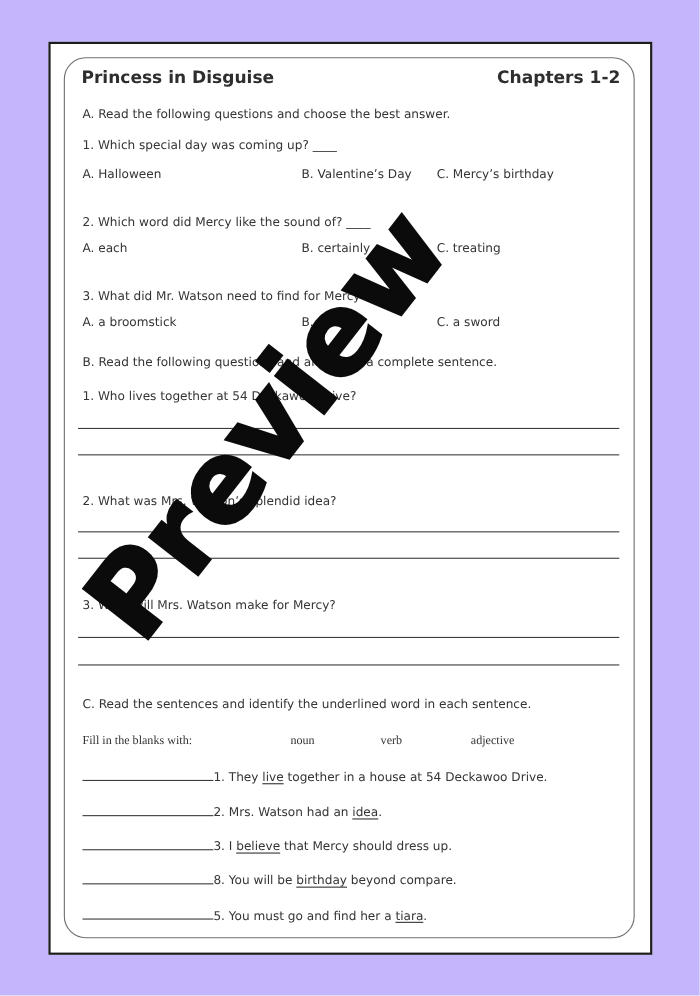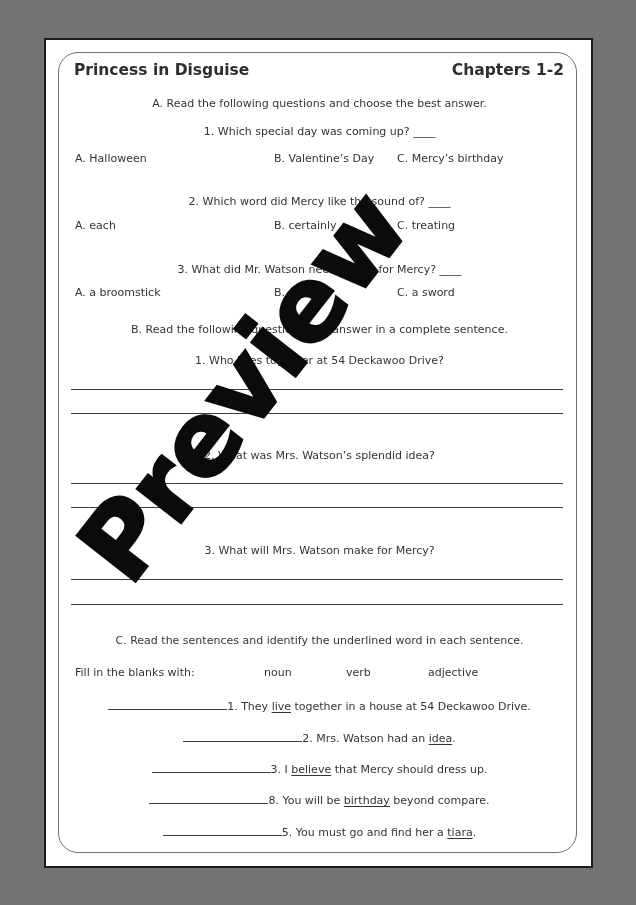--- a/index.html
+++ b/index.html
@@ -1,21 +1,21 @@
 <!DOCTYPE html>
 <html><head>
 <meta charset="utf-8">
 <style>
   html,body{margin:0;padding:0;}
   body{
     width:636px;height:905px;position:relative;background:#ffffff;
     font-family:"DejaVu Sans","Liberation Sans",sans-serif;
     color:#343434;overflow:hidden;
   }
-  .stage{position:absolute;inset:0;background:#737373;text-align:center;}
+  .stage{position:absolute;inset:0;background:#c4b5fd;}
   .outer-border{
     position:absolute;left:44px;top:38px;width:549px;height:830px;
     border:2px solid #1c1c1c;box-sizing:border-box;background:#fff;
   }
   .frame{
     position:absolute;left:58px;top:52px;width:519px;height:801px;
     border:1px solid #6f6f6f;border-radius:20px;box-sizing:border-box;
     background:#fff;
   }
   .header{
@@ -23,21 +23,21 @@
     display:flex;justify-content:space-between;align-items:baseline;
     font-size:15.5px;font-weight:bold;color:#2e2e2e;white-space:nowrap;
   }
   .row{
     position:absolute;left:16px;right:12px;height:17px;
     font-size:11px;line-height:16px;white-space:nowrap;
   }
   .opt{position:absolute;top:0;left:0;}
   .oB{left:159px;margin-left:40px;}
   .oC{left:322px;}
-  .wb{position:absolute;top:0;}
+  .wb{position:absolute;top:0;font-family:Liberation Serif, serif;}
   .wb0{left:0;}
   .wb1{left:189px;}
   .wb2{left:271px;}
   .wb3{left:353px;}
   .rule{
     position:absolute;left:12px;right:13px;height:0;
     border-top:1px solid #3c3c3c;
   }
   .blank{
     display:inline-block;width:119px;height:13px;

